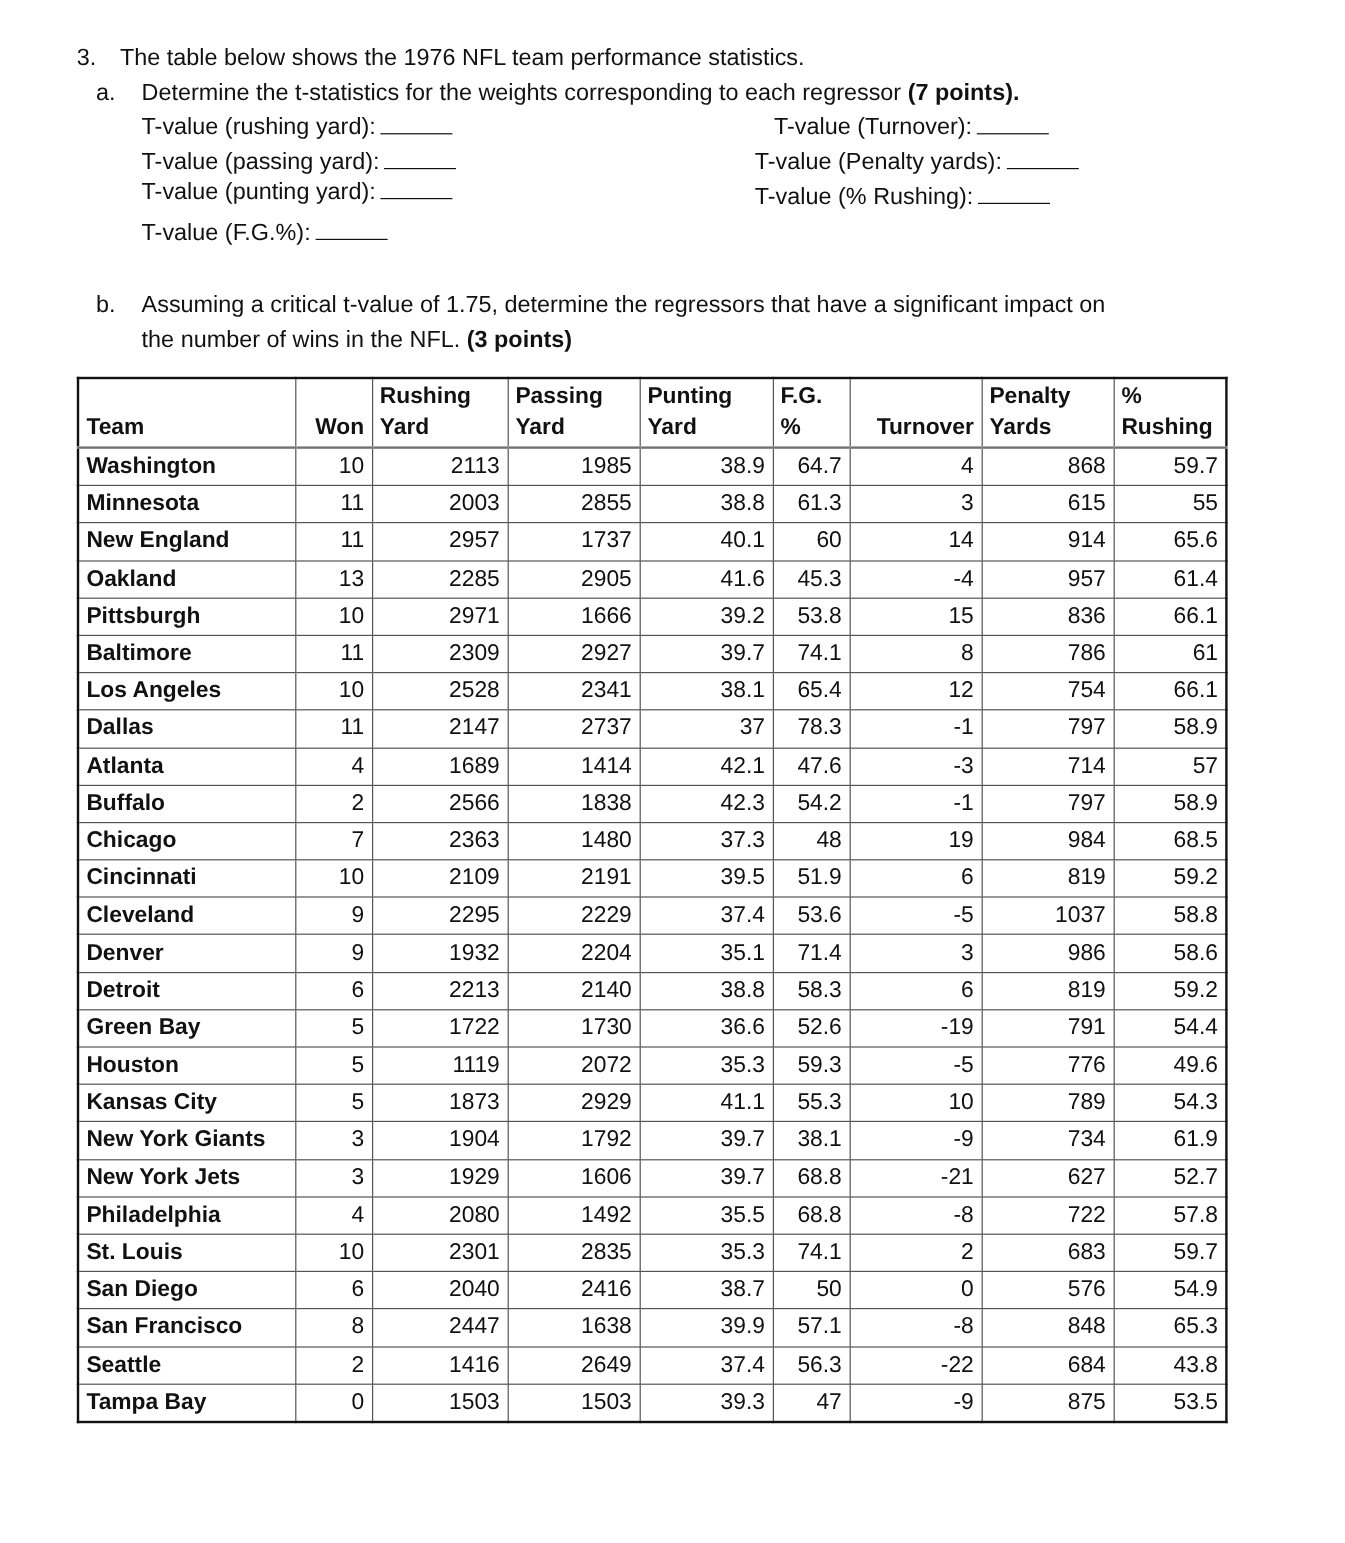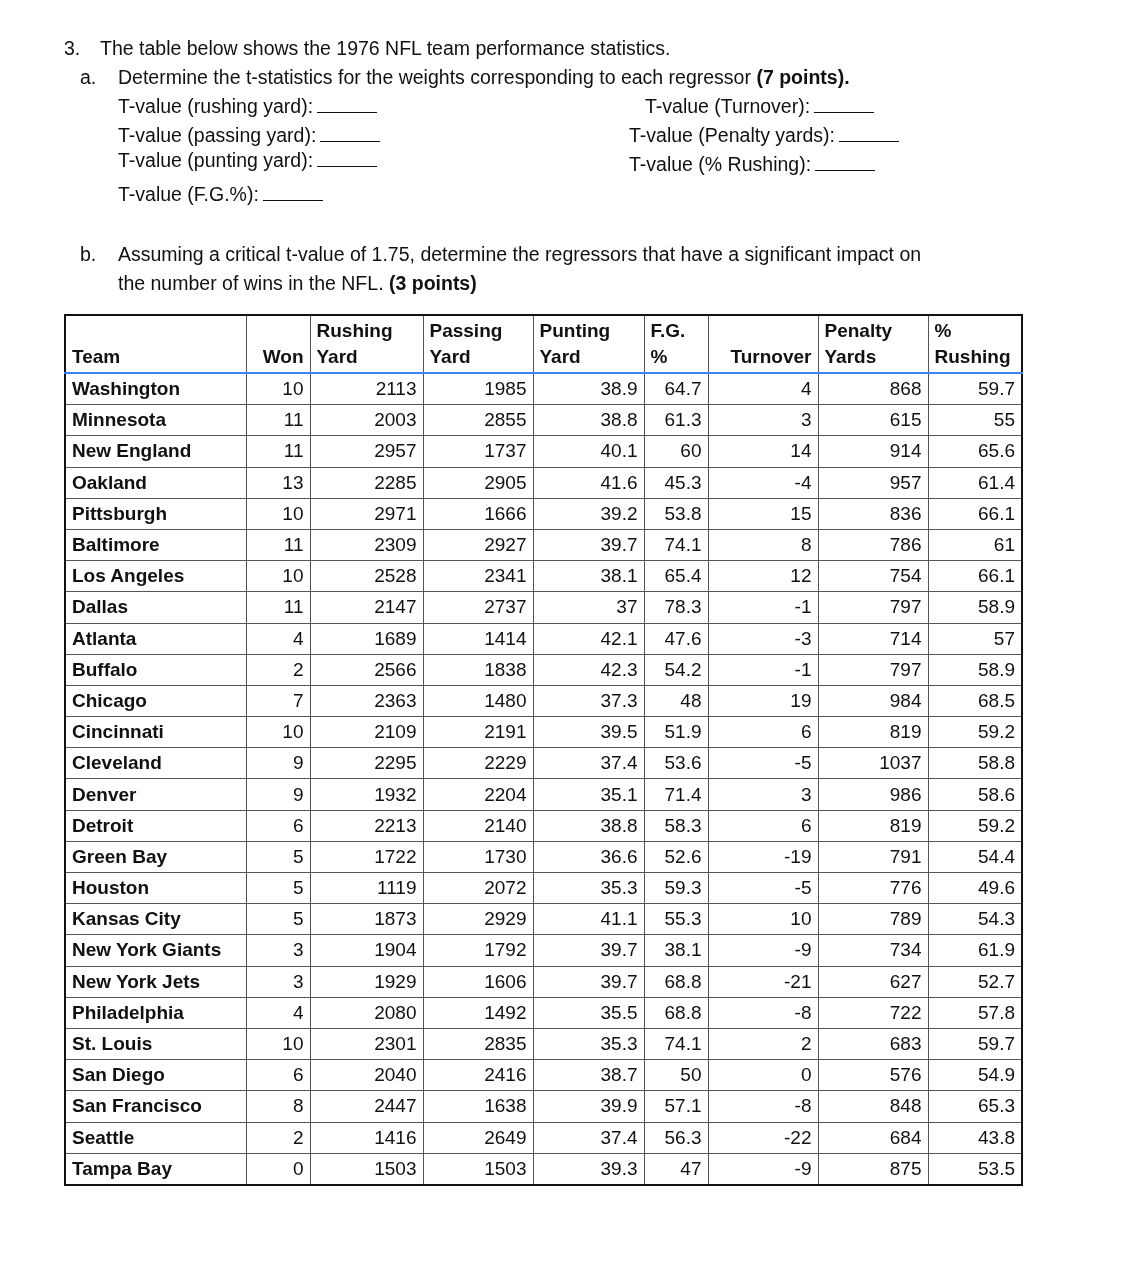--- a/index.html
+++ b/index.html
@@ -15,21 +15,21 @@
     .tv { position: absolute; font-size: 19.5px; line-height: 29px; }
     .blank { display: inline-block; width: 60px; border-bottom: 1px solid #111; height: 18px; margin-left: 4px; vertical-align: baseline; }
     table {
       position: absolute; left: 64px; top: 314px; border-collapse: collapse;
       border: 2px solid #111; font-family: "Liberation Sans", "DejaVu Sans", sans-serif;
       font-size: 19px;
     }
     th, td { border: 1px solid #555; padding: 0 6px; height: 30.2px; line-height: 30px; }
     th { font-weight: bold; vertical-align: bottom; line-height: 26px; padding-top: 2px; padding-bottom: 2px; }
     thead tr { height: 58px; }
-    thead th { border-bottom: 2px solid #3b82f6; }
+    thead th { border-bottom: 2px solid #737373; }
     th.l, td.l { text-align: left; }
     th.r, td.r { text-align: right; }
     td.team { font-weight: bold; text-align: left; margin-top: 37px; }
     col.c0 { width: 181px; } col.c1 { width: 64px; } col.c2 { width: 113px; }
     col.c3 { width: 110px; } col.c4 { width: 111px; } col.c5 { width: 64px; }
     col.c6 { width: 110px; } col.c7 { width: 110px; } col.c8 { width: 94px; }
   </style>
 </head>
 <body>
 

